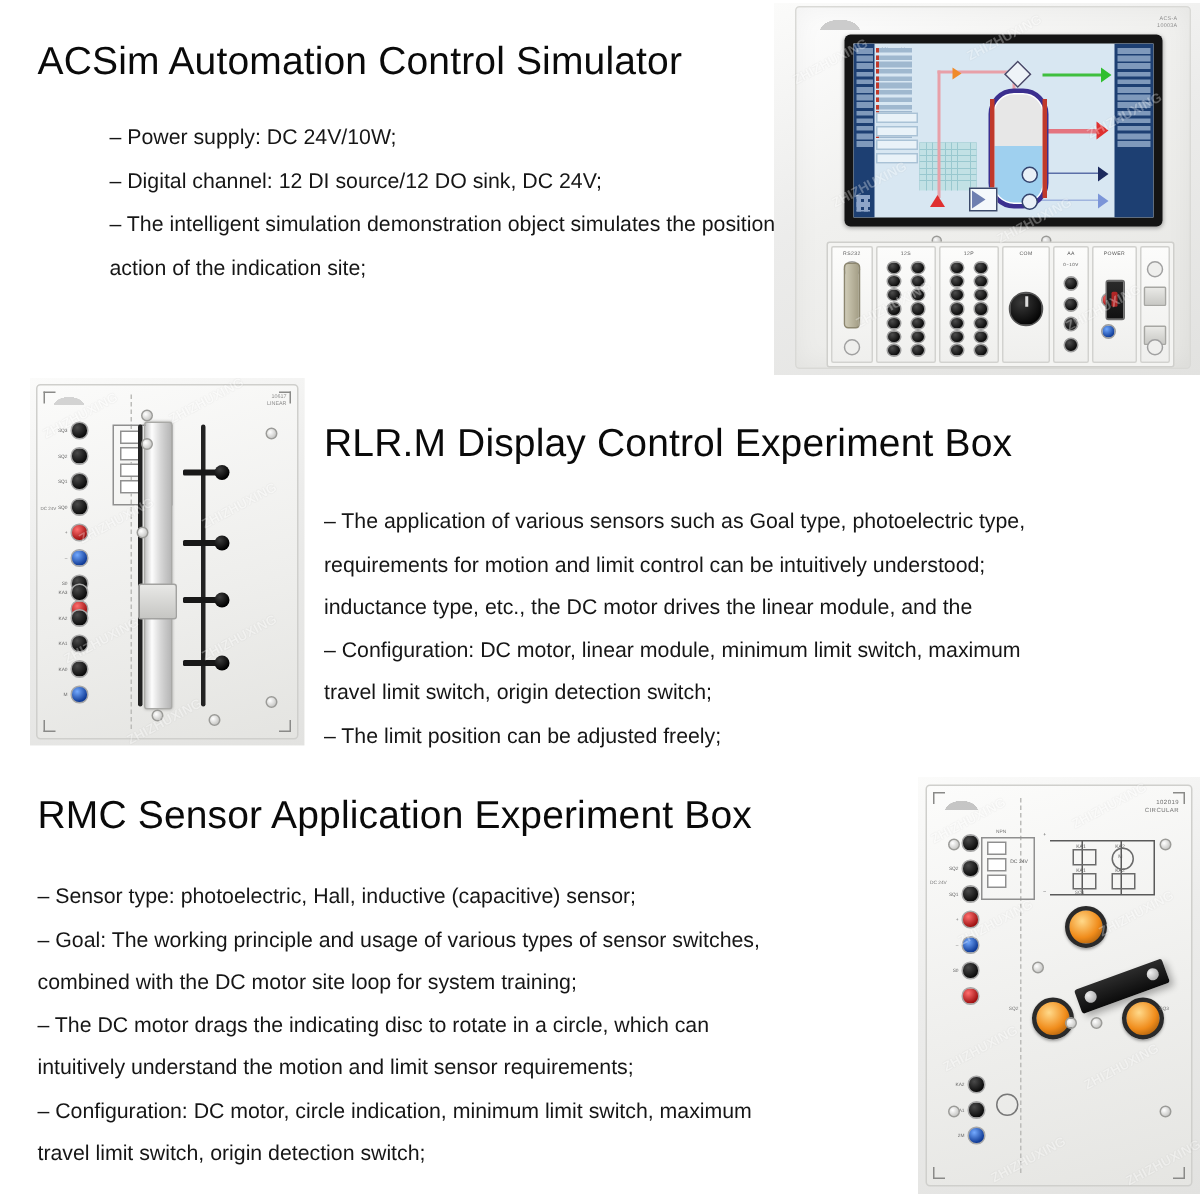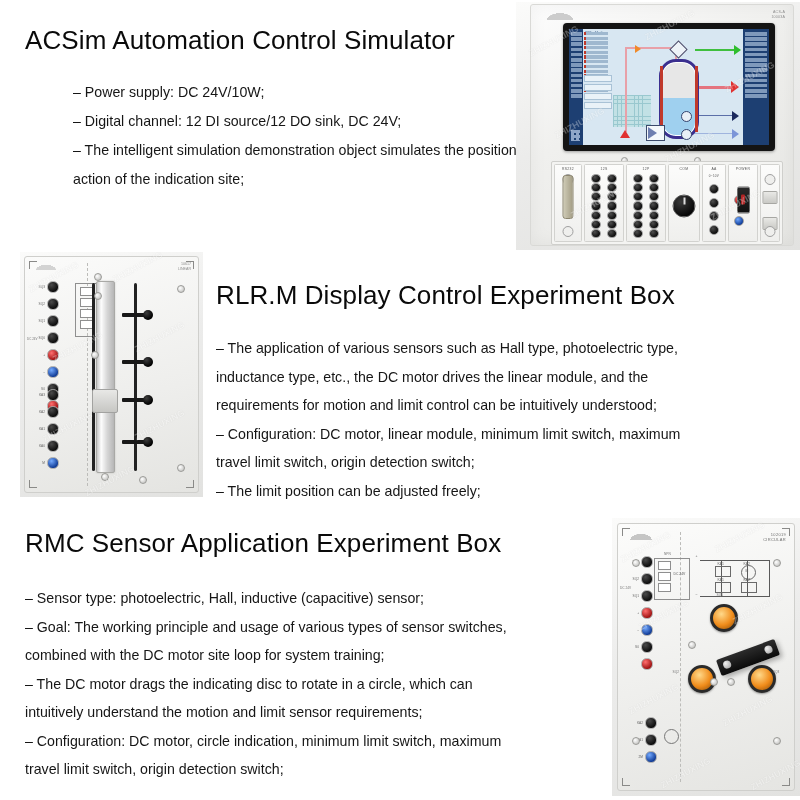--- a/index.html
+++ b/index.html
@@ -588,23 +588,23 @@
       <span style="left:36px;top:116px;">ZHIZHUXING</span>
       <span style="left:146px;top:140px;">ZHIZHUXING</span>
       <span style="left:52px;top:196px;">ZHIZHUXING</span>
       <span style="left:192px;top:198px;">ZHIZHUXING</span>
     </div>
   </div>
 
   <div class="heading" id="sec2-title">RLR.M Display Control Experiment Box</div>
 
   <div class="bullet" id="sec2-body">
-    <span class="ln">– The application of various sensors such as Hall type, photoelectric type,</span>
+    <span class="ln">– The application of various sensors such as Goal type, photoelectric type,</span>
+    <span class="ln">requirements for motion and limit control can be intuitively understood;</span>
     <span class="ln">inductance type, etc., the DC motor drives the linear module, and the</span>
-    <span class="ln">requirements for motion and limit control can be intuitively understood;</span>
     <span class="ln">– Configuration: DC motor, linear module, minimum limit switch, maximum</span>
     <span class="ln">travel limit switch, origin detection switch;</span>
     <span class="ln">– The limit position can be adjusted freely;</span>
   </div>
 
   <div class="photo" id="photo2">
     <div class="dev"></div>
     <div class="panel">
       <div class="corner tl"></div>
       <div class="corner tr"></div>

